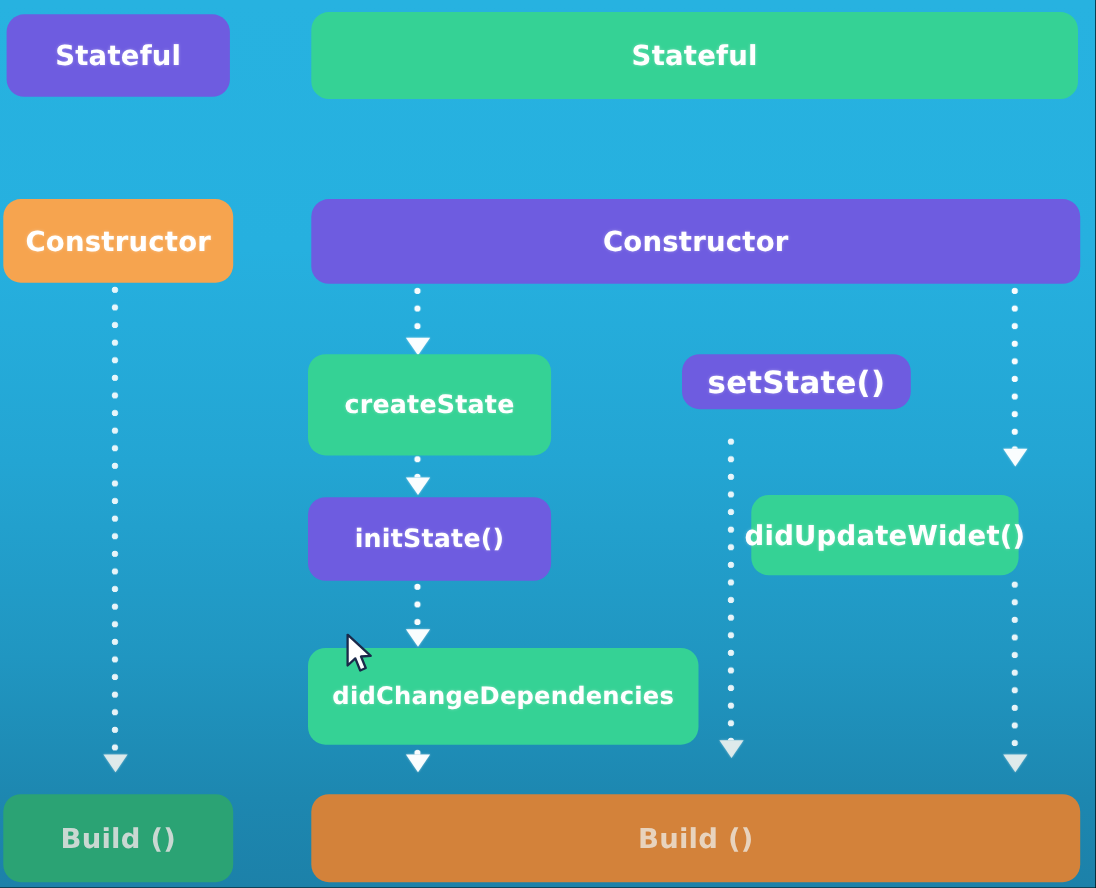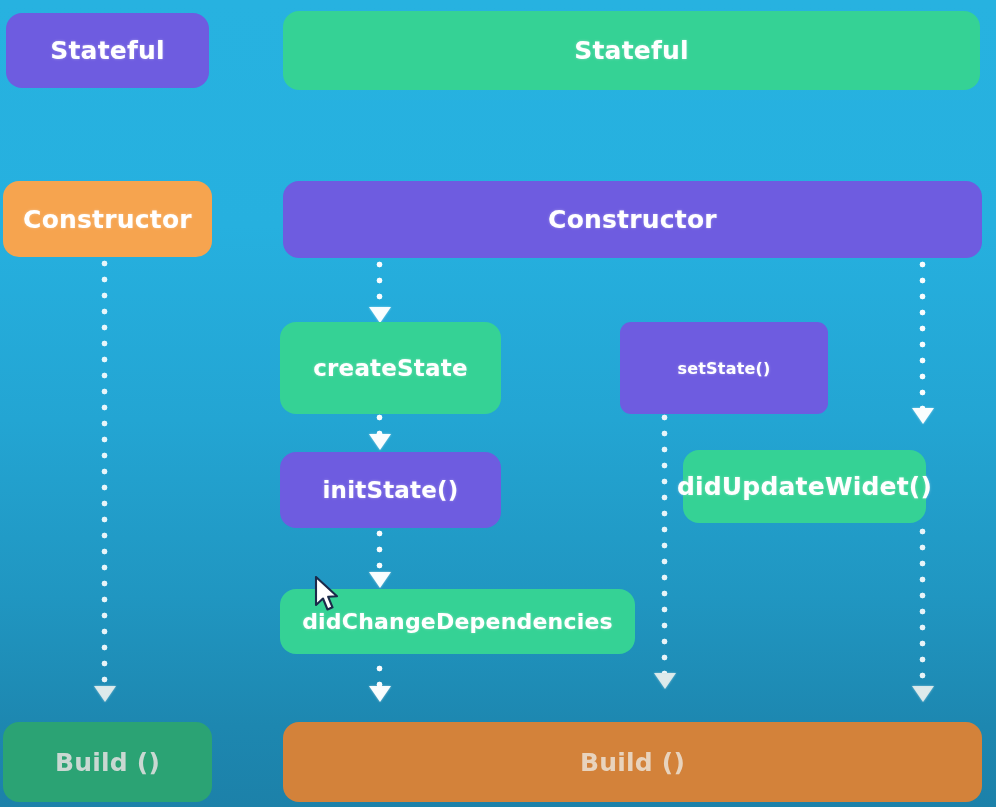--- a/index.html
+++ b/index.html
@@ -97,30 +97,30 @@
       </div>
       <div class="node" style="left: 3px; top: 181px; width: 209px; height: 76px; background: rgb(246, 164, 79); font-size: 25px;">
         <span>Constructor</span>
       </div>
       <div class="node" style="left: 283px; top: 181px; width: 699px; height: 77px; background: rgb(110, 92, 224); font-size: 25px;">
         <span>Constructor</span>
       </div>
       <div class="node" style="left: 280px; top: 322px; width: 221px; height: 92px; background: rgb(53, 210, 149); font-size: 23px;">
         <span>createState</span>
       </div>
-      <div class="node" style="left: 620px; top: 322px; width: 208px; height: 92px; background: rgb(110, 92, 224); font-size: 16px; border-radius: 11px;">
+      <div class="node" style="left: 620px; top: 322px; width: 208px; height: 50px; background: rgb(110, 92, 224); font-size: 28px;">
         <span>setState()</span>
       </div>
       <div class="node" style="left: 280px; top: 452px; width: 221px; height: 76px; background: rgb(110, 92, 224); font-size: 23px;">
         <span>initState()</span>
       </div>
       <div class="node" style="left: 683px; top: 450px; width: 243px; height: 73px; background: rgb(53, 210, 149); font-size: 25px;">
         <span>didUpdateWidet()</span>
       </div>
-      <div class="node" style="left: 280px; top: 589px; width: 355px; height: 65px; background: rgb(53, 210, 149); font-size: 22px;">
+      <div class="node" style="left: 280px; top: 589px; width: 355px; height: 88px; background: rgb(53, 210, 149); font-size: 22px;">
         <span>didChangeDependencies</span>
       </div>
       <div class="node" style="left: 3px; top: 722px; width: 209px; height: 80px; background: rgb(43, 163, 116); font-size: 25px; color: rgb(201, 216, 210); text-shadow: none;">
         <span>Build ()</span>
       </div>
       <div class="node" style="left: 283px; top: 722px; width: 699px; height: 80px; background: rgb(211, 130, 58); font-size: 25px; color: rgb(232, 211, 189); text-shadow: none;">
         <span>Build ()</span>
       </div>
     </div>
 

